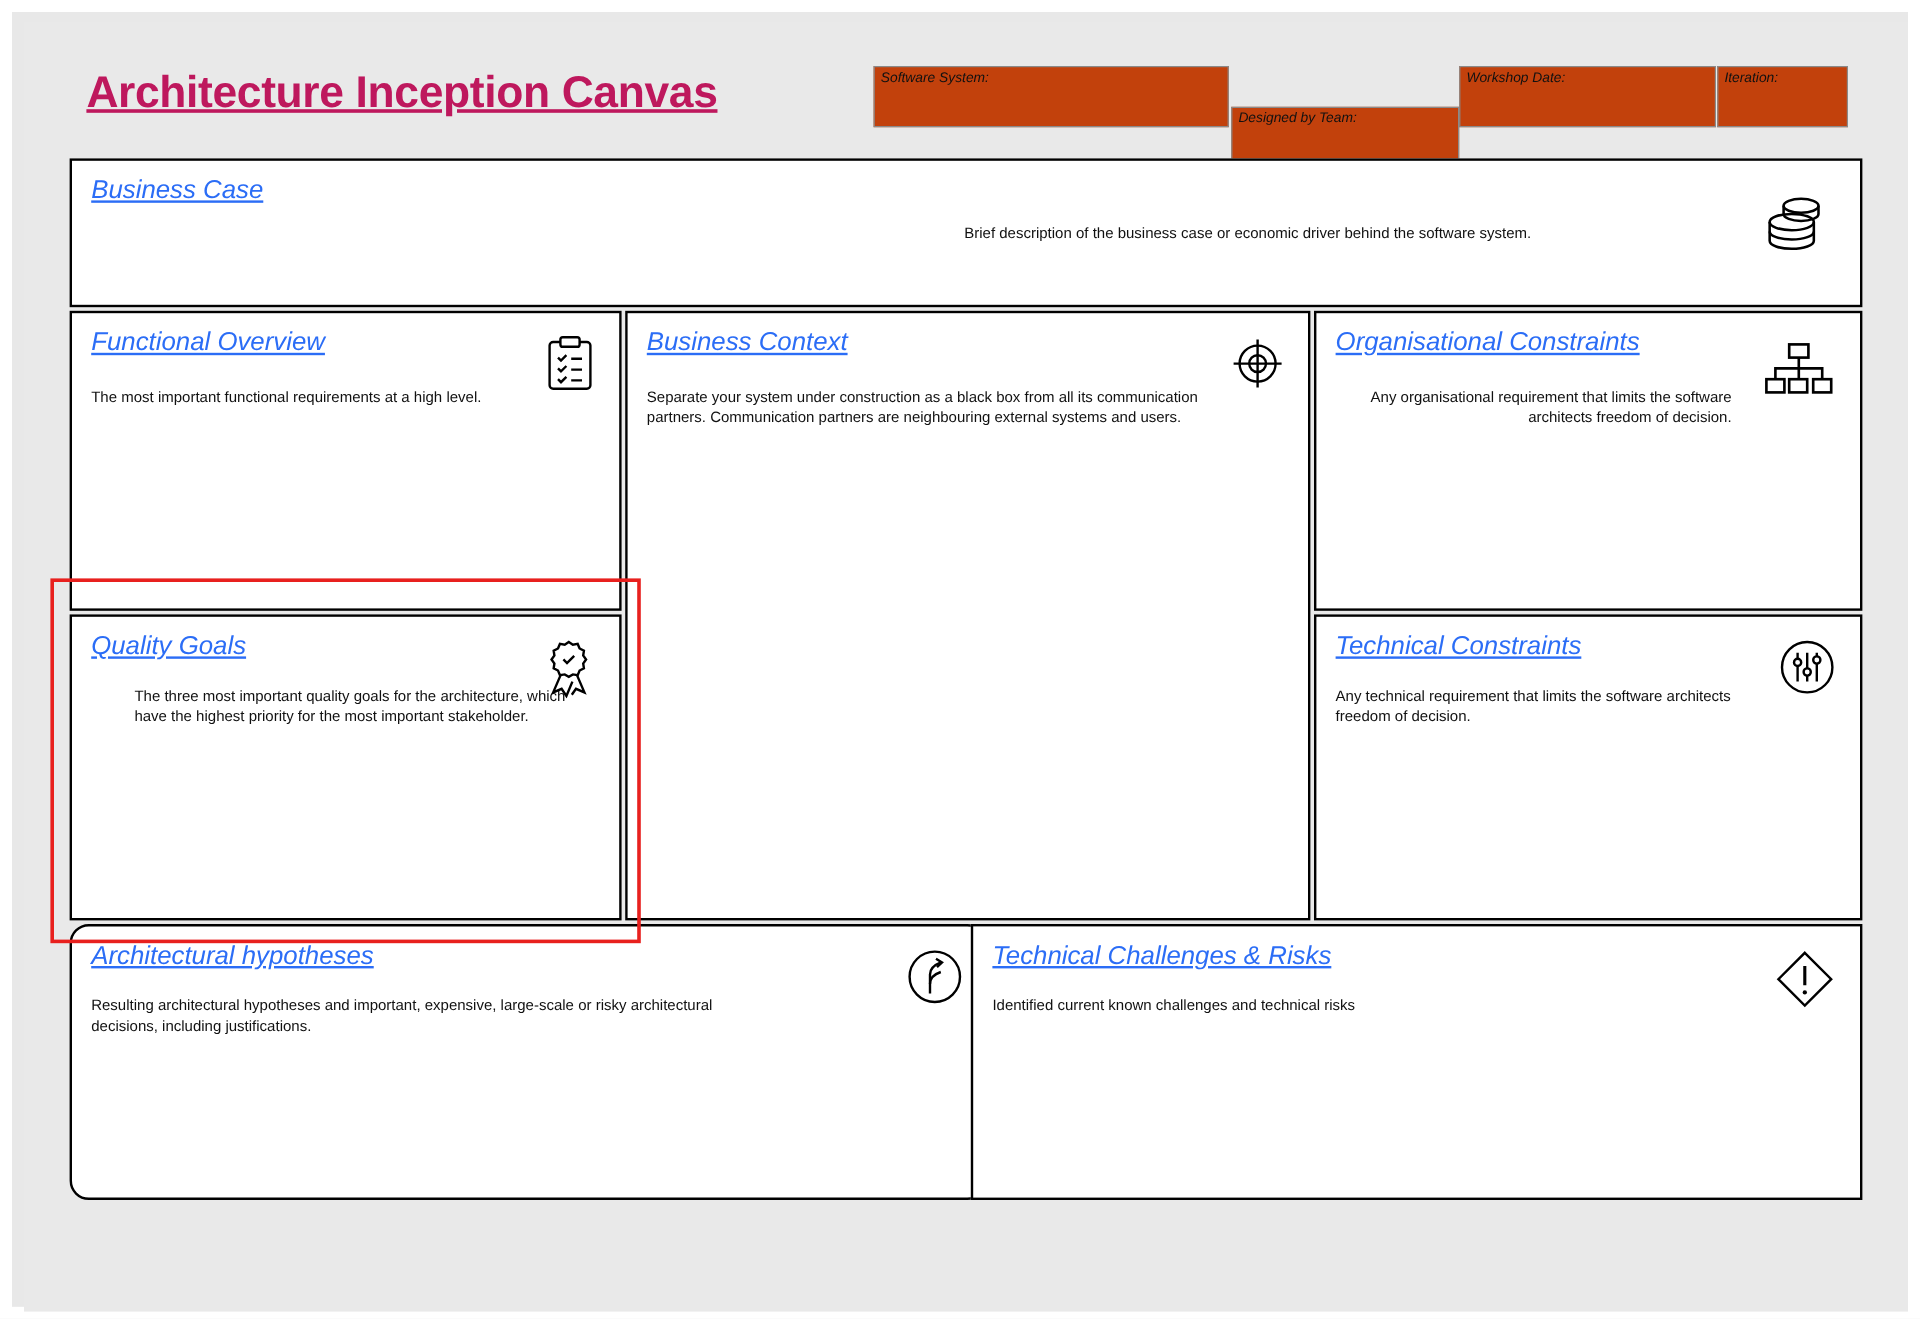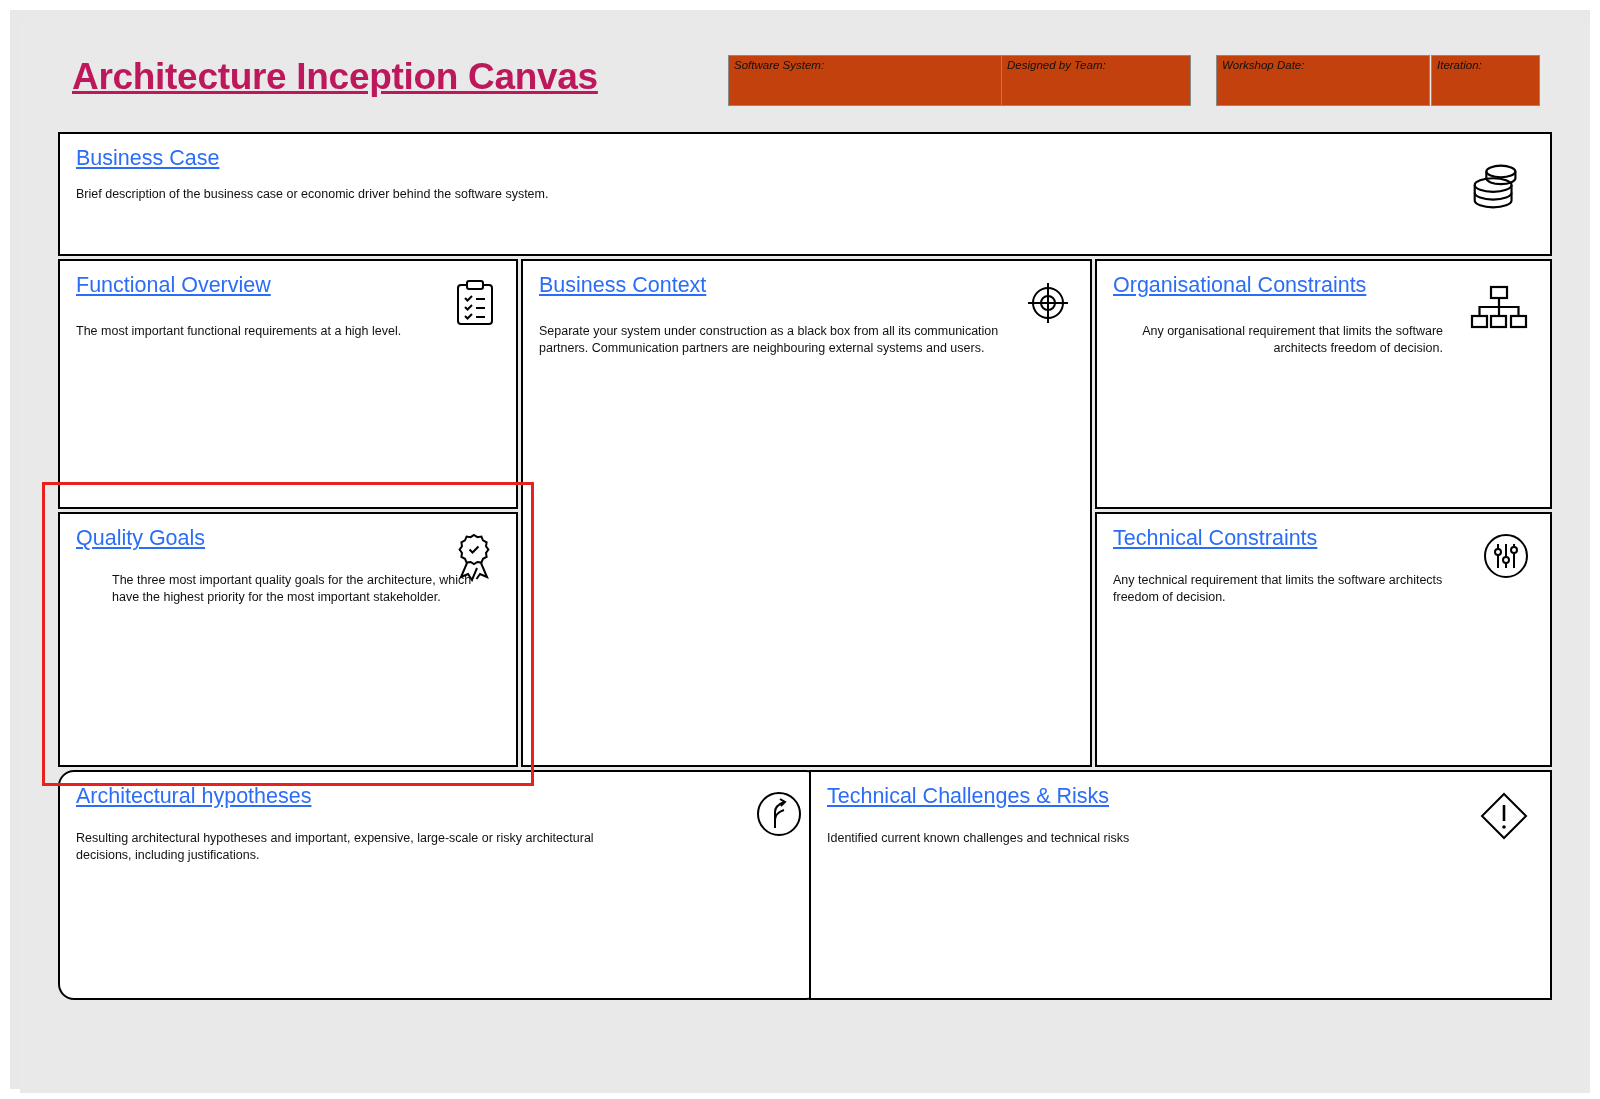--- a/index.html
+++ b/index.html
@@ -61,39 +61,40 @@
   .meta-label {
     position: absolute;
     left: 5px;
     top: 3px;
     font-size: 11.5px;
     font-style: italic;
     color: #111111;
     white-space: nowrap;
   }
   #meta-0 { left: 708px;  width: 296px; }
-  #meta-1 { left: 981px; width: 190px; }
+  #meta-1 { left: 1006px; width: 190px; margin-top: 34px; }
   #meta-2 { left: 1196px; width: 214px; }
   #meta-3 { left: 1411px; width: 109px; }
 
   
   .card {
     position: absolute;
     background: #ffffff;
     border: 2.5px solid #000000;
     box-sizing: border-box;
   }
   .card-title {
     position: absolute;
     left: 16px;
     top: 12px;
     font-size: 21.5px;
     color: #2b6df6;
     text-decoration: underline;
     white-space: nowrap;
+    font-style: italic;
   }
   .card-desc {
     position: absolute;
     left: 16px;
     font-size: 12.5px;
     line-height: 1.35;
     color: #111111;
   }
   .card-icon {
     position: absolute;
@@ -154,21 +155,21 @@
       <div class="meta-box" id="meta-2">
         <span class="meta-label">Workshop Date:</span>
       </div>
       <div class="meta-box" id="meta-3">
         <span class="meta-label">Iteration:</span>
       </div>
     </div>
 
     <div class="card" id="card-business-case">
       <div class="card-title">Business Case</div>
-      <div class="card-desc" style="top:52px; width:1200px;">Brief description of the business case or economic driver behind the software system.</div>
+      <div class="card-desc" style="top:52px; width:1200px;text-align:right;">Brief description of the business case or economic driver behind the software system.</div>
       <div class="card-icon" style="top:22px; right:22px; width:62px; height:62px;">
         <svg viewBox="0 0 64 64" fill="none" stroke="#000" stroke-width="2.2">
           <ellipse cx="36" cy="16" rx="15" ry="6"></ellipse>
           <path d="M21 16v7c0 3.3 6.7 6 15 6s15-2.7 15-6v-7"></path>
           <ellipse cx="28" cy="30" rx="19" ry="7"></ellipse>
           <path d="M9 30v8c0 3.9 8.5 7 19 7s19-3.1 19-7v-8"></path>
           <path d="M9 38v8c0 3.9 8.5 7 19 7s19-3.1 19-7v-8"></path>
         </svg>
       </div>
     </div>

